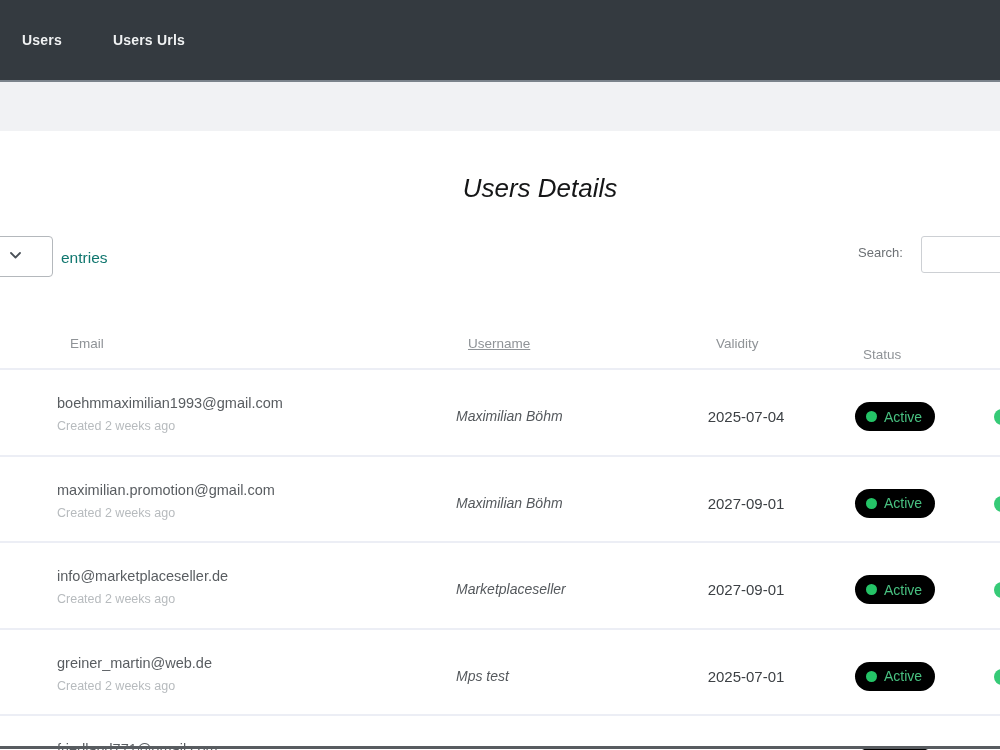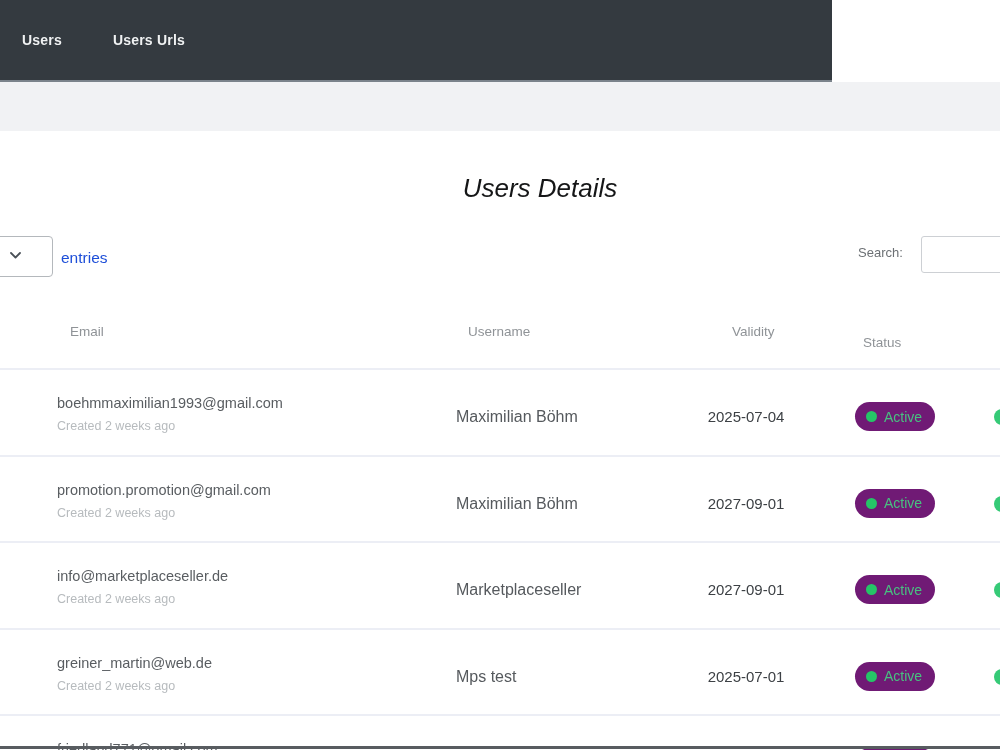--- a/index.html
+++ b/index.html
@@ -7,21 +7,21 @@
   body {
     position: relative;
     overflow: hidden;
     background: #ffffff;
     font-family: "Liberation Sans", sans-serif;
     -webkit-font-smoothing: antialiased;
   }
 
   
   .navbar {
-    position: absolute; top: 0; left: 0; width: 832px; height: 82px;
+    position: absolute; top: 0; left: 0; width: 1000px; height: 82px;
     background: #343a40;
     border-bottom: 2px solid #7b838b;
     display: flex; align-items: center;
   }
   .nav-item {
     color: #eff1f2; font-size: 14px; font-weight: 600; letter-spacing: .2px;
     cursor: pointer; white-space: nowrap;
   }
   .nav-item.first { margin-left: 22px; }
   .nav-item.second { margin-left: 51px; }
@@ -42,59 +42,59 @@
     position: absolute; left: -24px; top: 236px; width: 77px; height: 41px;
     background: #fff; border: 1px solid #b4b8bc; border-radius: 4px;
     cursor: pointer;
   }
   .length-select .chevron {
     position: absolute; right: 31px; top: 15px; width: 11px; height: 7px;
   }
   .length-select .chevron svg { display: block; }
   .entries-label {
     position: absolute; left: 61px; top: 249px;
-    font-size: 15.5px; color: #1d4ed8;
+    font-size: 15.5px; color: #0f766e;
   }
   .search-label {
     position: absolute; left: 858px; top: 245px;
     font-size: 13px; color: #6c7074;
   }
   .search-input {
     position: absolute; left: 921px; top: 236px; width: 170px; height: 37px;
     border: 1px solid #cdd0d4; border-radius: 3px; background: #fff;
     font-size: 15px; color: #444; padding: 0 10px; outline: none;
   }
 
   
-  .thead { position: absolute; top: 324px; left: 0; width: 826px; height: 16px; }
+  .thead { position: absolute; top: 336px; left: 0; width: 826px; height: 16px; }
   .th { position: absolute; font-size: 13.5px; color: #8f9397; white-space: nowrap; }
   .th-email    { left: 70px; }
-  .th-username { left: 468px; }
-  .th-validity { left: 716px; margin-left: 16px; }
+  .th-username { left: 468px; text-decoration: underline; }
+  .th-validity { left: 716px; }
   .th-status   { left: 863px; margin-top: 11px; }
 
   .tbody { position: absolute; top: 368px; left: 0; width: 1000px; }
   .trow {
     position: relative; width: 1000px; height: 86.5px;
     border-top: 2px solid #eceef5;
   }
   .cell-email { position: absolute; left: 57px; top: 26px; }
   .email-main { font-size: 14.5px; color: #595d61; line-height: 15px; white-space: nowrap; }
   .email-sub  { font-size: 12.5px; color: #b7bbbe; line-height: 12px; margin-top: 9px; white-space: nowrap; }
   .cell-username {
     position: absolute; left: 456px; top: 39px;
-    font-size: 16px; color: #55595d; line-height: 15px; white-space: nowrap;
+    font-size: 14px; color: #55595d; line-height: 15px; white-space: nowrap; font-style: italic;
   }
   .cell-validity {
     position: absolute; left: 700px; top: 39px; width: 92px; text-align: center;
     font-size: 15px; font-weight: 400; color: #3d4145; line-height: 15px; white-space: nowrap;
   }
   .status-badge {
     position: absolute; left: 855px; top: 32px; width: 80px; height: 29px;
-    background: #701a75; border-radius: 15px;
+    background: #000000; border-radius: 15px;
     display: flex; align-items: center; padding-left: 11px;
   }
   .status-dot {
     width: 11px; height: 11px; border-radius: 50%; background: #25c467;
     flex: 0 0 auto;
   }
   .status-text { font-size: 14px; color: #48c080; margin-left: 7px; white-space: nowrap; }
   .edge-indicator {
     position: absolute; left: 994px; top: 39px; width: 16px; height: 16px;
     border-radius: 50%; background: #36ca77;
@@ -148,21 +148,21 @@
     <div class="cell-validity">2025-07-04</div>
     <div class="status-badge">
       <span class="status-dot"></span>
       <span class="status-text">Active</span>
     </div>
     <div class="edge-indicator"></div>
   </div>
 
   <div class="trow">
     <div class="cell-email">
-      <div class="email-main">promotion.promotion@gmail.com</div>
+      <div class="email-main">maximilian.promotion@gmail.com</div>
       <div class="email-sub">Created 2 weeks ago</div>
     </div>
     <div class="cell-username">Maximilian Böhm</div>
     <div class="cell-validity">2027-09-01</div>
     <div class="status-badge">
       <span class="status-dot"></span>
       <span class="status-text">Active</span>
     </div>
     <div class="edge-indicator"></div>
   </div>

